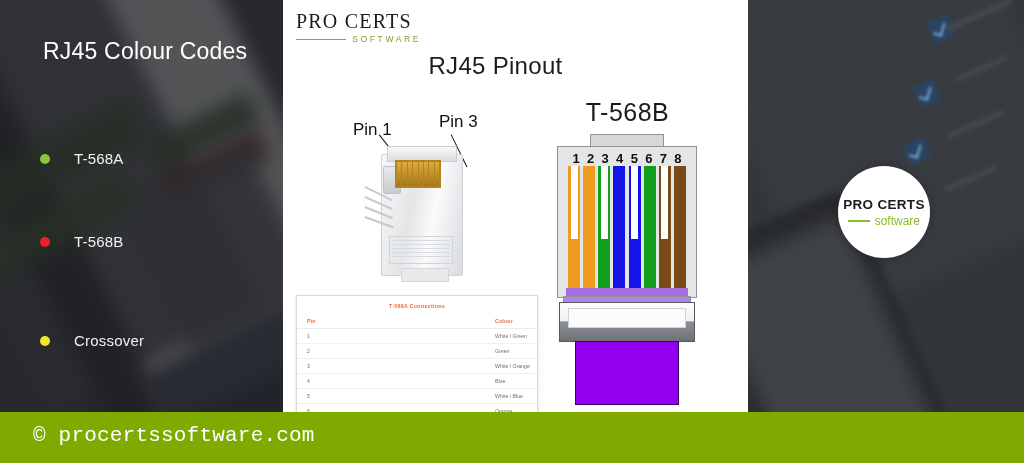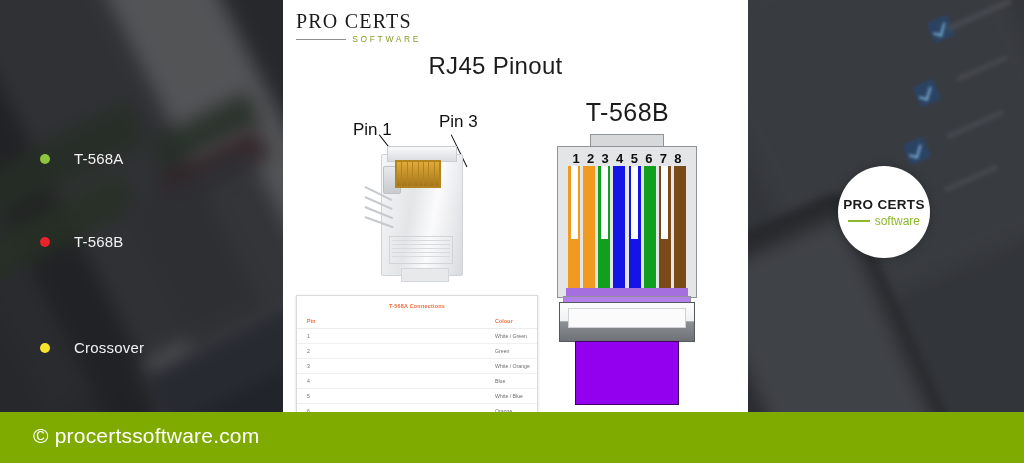--- a/index.html
+++ b/index.html
@@ -36,21 +36,21 @@
   #left-panel{position:absolute;left:0;top:0;width:283px;height:463px;background:rgba(34,36,39,.72);}
   #title{
     position:absolute;left:43px;top:36px;width:215px;
     color:#ffffff;font-size:23px;line-height:30px;font-weight:400;letter-spacing:.2px;
   }
   .legend-item{position:absolute;left:40px;display:flex;align-items:center;}
   .legend-dot{width:10px;height:10px;border-radius:50%;display:inline-block;margin-right:24px;flex:none;}
   .legend-label{color:#f2f2f2;font-size:15px;letter-spacing:.2px;}
   #legend-0{top:150px;text-align:right;}
   #legend-1{top:233px;}
-  #legend-2{top:339px;justify-content:space-between;}
+  #legend-2{top:332px;justify-content:space-between;}
 
   
   #card{
     position:absolute;left:283px;top:0;width:465px;height:412px;background:#ffffff;
   }
   
   #logo{position:absolute;left:13px;top:10px;width:125px;}
   #logo .logo-main{
     font-family:"Liberation Serif", serif;color:#1b1b1b;font-size:20px;letter-spacing:1.2px;
     white-space:nowrap;
@@ -180,21 +180,21 @@
   #badge .badge-main{color:#1b1b1b;font-size:13.5px;font-weight:bold;letter-spacing:.3px;}
   #badge .badge-row{display:flex;align-items:center;margin-top:2px;width:72px;}
   #badge .badge-rule{height:2px;background:#8cba2b;width:26px;margin-right:5px;}
   #badge .badge-sub{color:#8cba2b;font-size:12px;}
 
   
   #footer{
     position:absolute;left:0;bottom:0;width:1024px;height:51px;background:#7fab00;
   }
   #footer-text{
-    position:absolute;left:33px;top:12px;color:#ffffff;font-size:21px;letter-spacing:.2px;
+    position:absolute;left:33px;top:12px;color:#ffffff;font-size:21px;letter-spacing:.2px;font-family:Liberation Mono, monospace;
   }
 </style>
 </head>
 <body>
 
 <div id="bg">
   <div class="blob bg-right-doc"></div>
   <div class="bg-check" style="right:72px;top:18px;"></div>
   <div class="bg-check" style="right:86px;top:82px;"></div>
   <div class="bg-check" style="right:96px;top:140px;"></div>
@@ -211,20 +211,21 @@
   <div class="blob bg-left-dark"></div>
   <div class="blob bg-green1"></div>
   <div class="blob bg-green2"></div>
   <div class="blob bg-greenbtn"></div>
   <div class="blob bg-redbtn"></div>
   <div class="blob bg-keypad"></div>
   <div class="blob bg-navy"></div>
 </div>
 
 <div id="left-panel">
+  <div id="title">RJ45 Colour Codes</div>
 
   <div class="legend-item" id="legend-0">
     <span class="legend-dot" style="background:#8CC63E"></span>
     <span class="legend-label">T-568A</span>
   </div>
   <div class="legend-item" id="legend-1">
     <span class="legend-dot" style="background:#E8232A"></span>
     <span class="legend-label">T-568B</span>
   </div>
   <div class="legend-item" id="legend-2">

